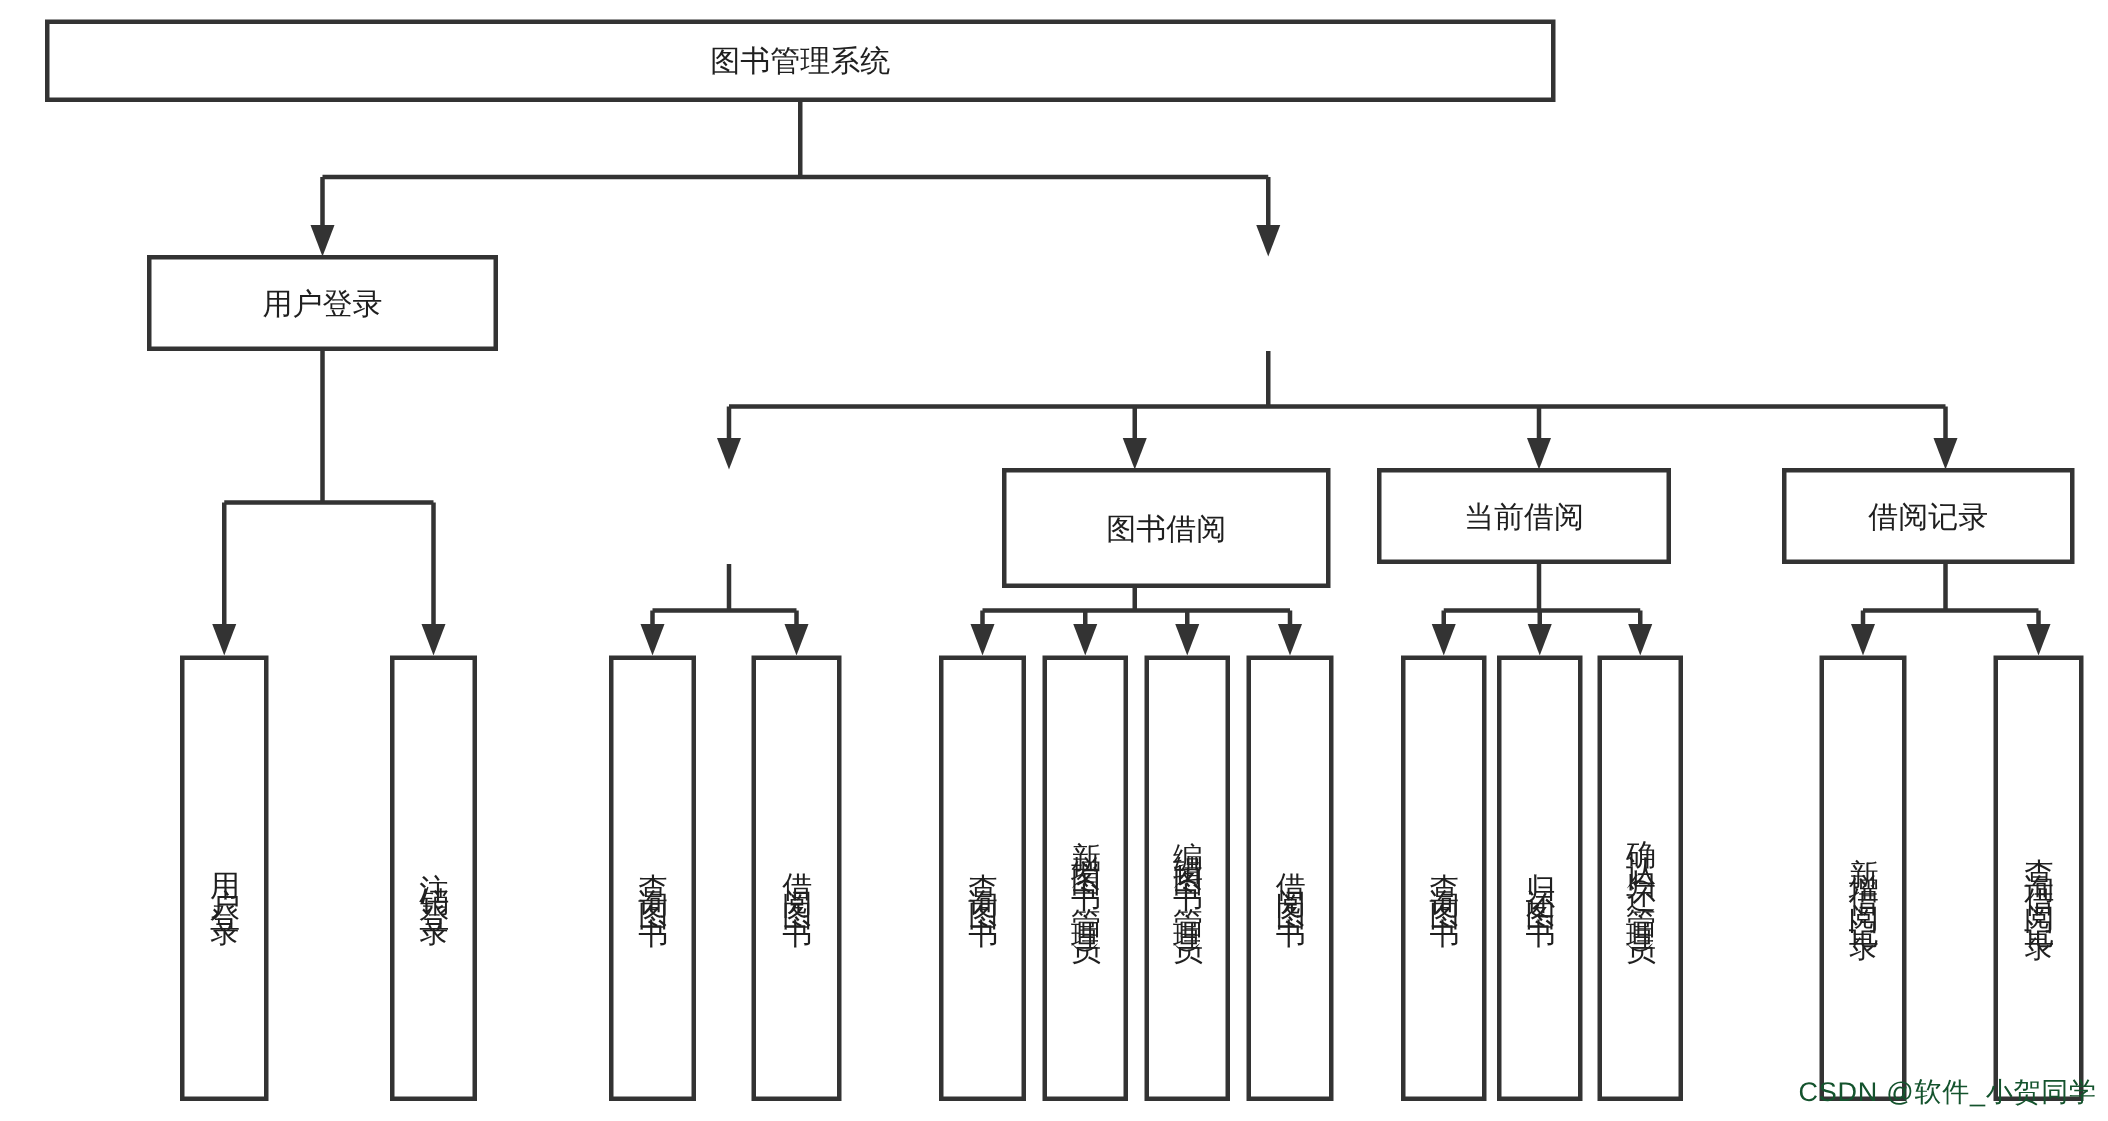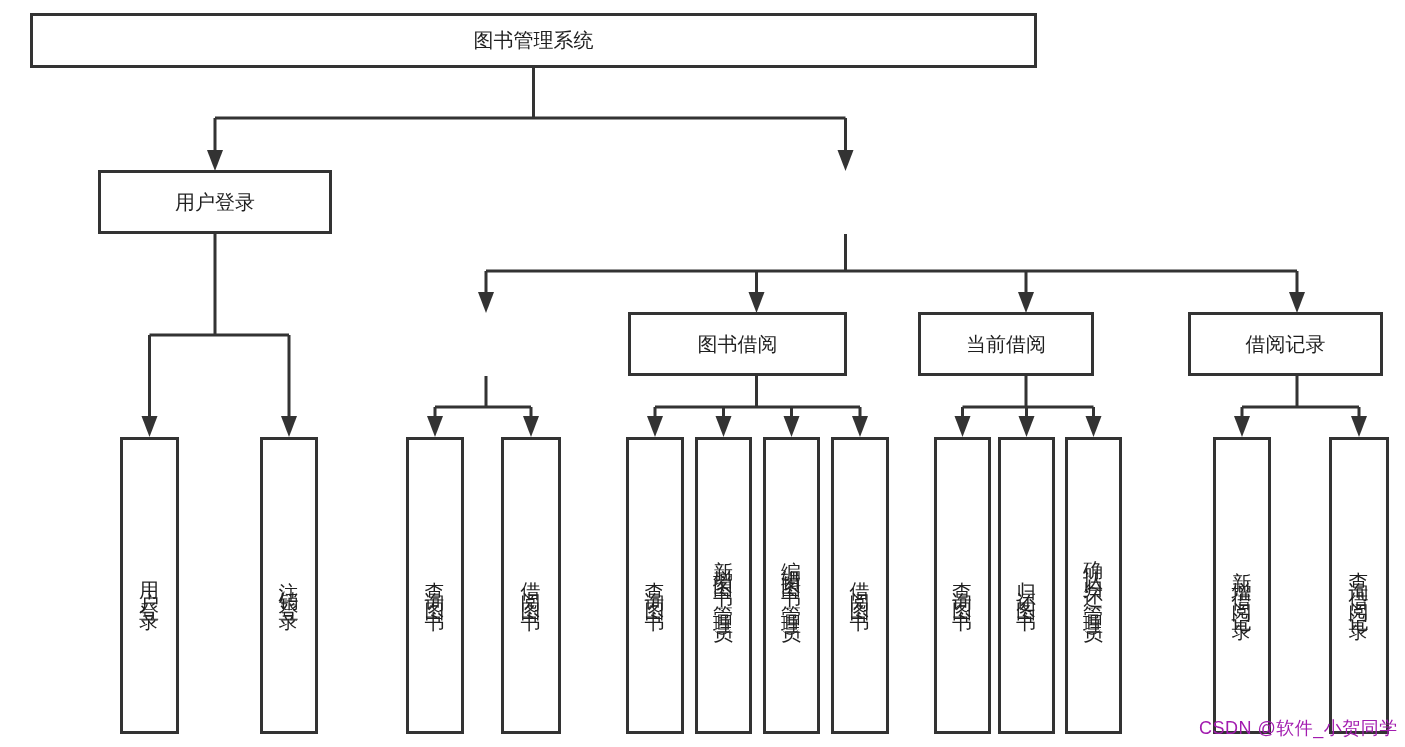--- a/index.html
+++ b/index.html
@@ -47,34 +47,34 @@
     font-size: 20px;
     line-height: 1;
   }
   .vnode.long { letter-spacing: 9px; }
   .watermark {
     position: absolute;
     left: 1183px;
     top: 716px;
     z-index: 3;
     font-size: 18px;
-    color: #a21caf;
+    color: #14532d;
     letter-spacing: 0.5px;
     white-space: nowrap;
   }
 
   
   #n-root  { left: 14px;  top: 13px;  width: 1007px; height: 55px; }
 
   #n-user-login { left: 82px;  top: 170px; width: 234px; height: 64px; }
   #n-book-mgmt  { left: 712px; top: 170px; width: 238px; height: 64px; }
 
   #n-newbook { left: 362px;  top: 312px; width: 218px; height: 64px; }
-  #n-borrow  { left: 612px;  top: 312px; width: 219px; height: 64px; }
-  #n-current { left: 902px;  top: 312px; width: 176px; height: 64px; }
+  #n-borrow  { left: 652px;  top: 312px; width: 219px; height: 80px; }
+  #n-current { left: 902px;  top: 312px; width: 196px; height: 64px; }
   #n-records { left: 1172px; top: 312px; width: 195px; height: 64px; }
 
   .leaf { top: 437px; height: 297px; }
   #l-a1 { left: 104px;  width: 59px; }
   #l-a2 { left: 244px;  width: 58px; }
   #l-b1 { left: 390px;  width: 58px; }
   #l-b2 { left: 485px;  width: 60px; }
   #l-c1 { left: 610px;  width: 58px; }
   #l-c2 { left: 679px;  width: 57px; }
   #l-c3 { left: 747px;  width: 57px; }

